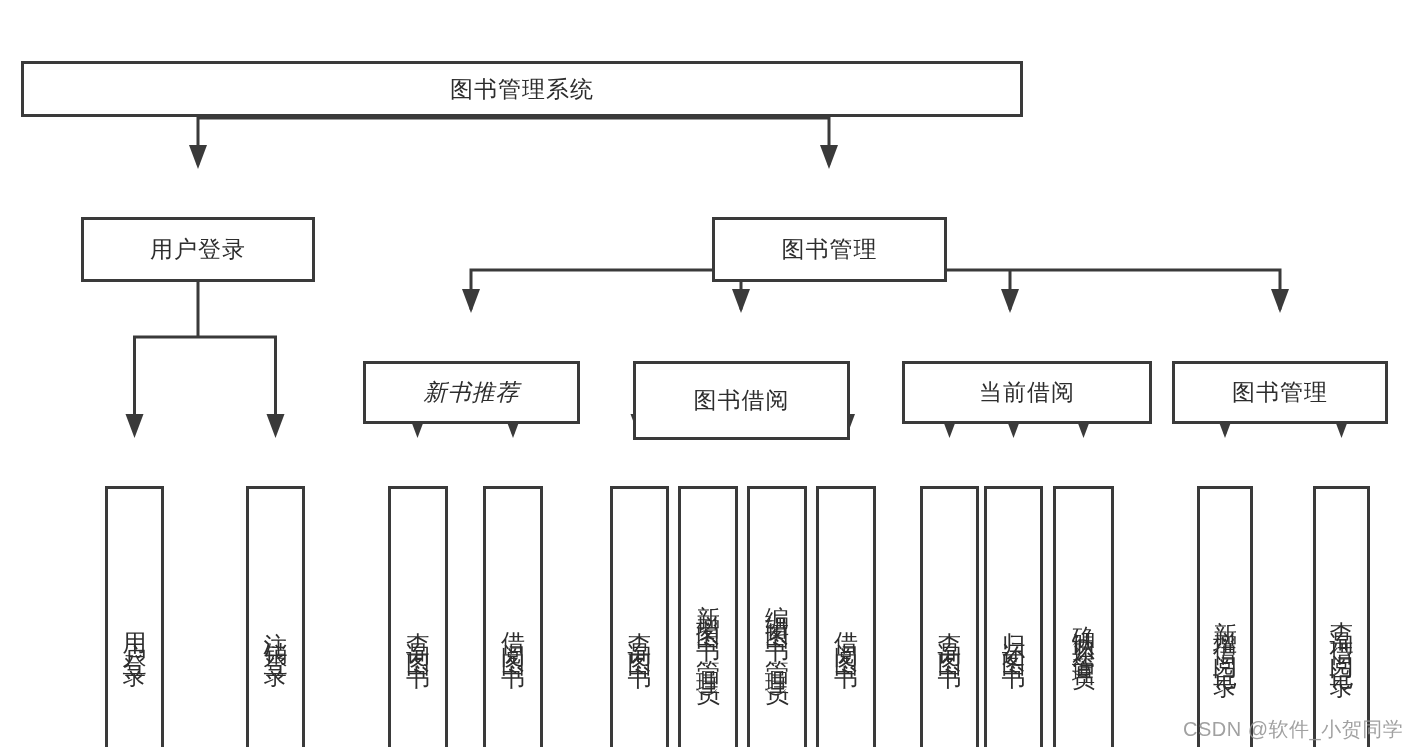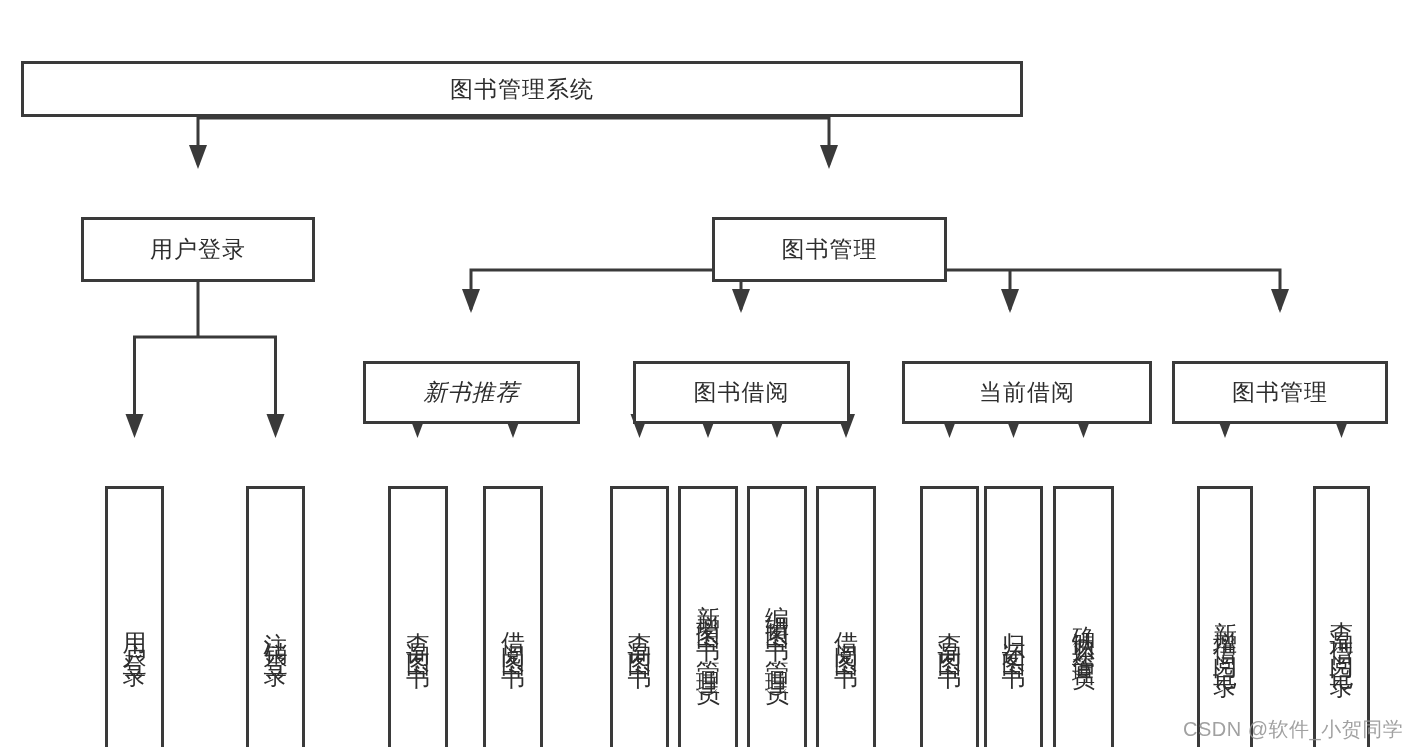--- a/index.html
+++ b/index.html
@@ -16,21 +16,21 @@
   .leaf{
     writing-mode:vertical-rl;letter-spacing:11px;font-size:24px;
     white-space:normal;line-height:1;
   }
   .leaf.tight{letter-spacing:6px;font-size:23px;}
   
   #n-root{left:21px;top:13px;width:1002px;height:56px;}
   #n-user-login{left:81px;top:169px;width:234px;height:65px;}
   #n-book-mgmt{left:712px;top:169px;width:235px;height:65px;}
   #n-new-book{left:363px;top:313px;width:217px;height:63px;font-style:italic;}
-  #n-book-borrow{left:633px;top:313px;width:217px;height:63px;}
+  #n-book-borrow{left:633px;top:313px;width:217px;height:79px;}
   #n-current-borrow{left:902px;top:313px;width:250px;height:63px;}
   #n-borrow-records{left:1172px;top:313px;width:216px;height:63px;}
   #l-user-login{left:105px;top:438px;width:59px;height:298px;}
   #l-logout{left:246px;top:438px;width:59px;height:298px;}
   #l-query-1{left:388px;top:438px;width:60px;height:298px;}
   #l-borrow-1{left:483px;top:438px;width:60px;height:298px;}
   #l-query-2{left:610px;top:438px;width:59px;height:298px;}
   #l-add-book{left:678px;top:438px;width:60px;height:298px;}
   #l-edit-book{left:747px;top:438px;width:60px;height:298px;}
   #l-borrow-2{left:816px;top:438px;width:60px;height:298px;}

